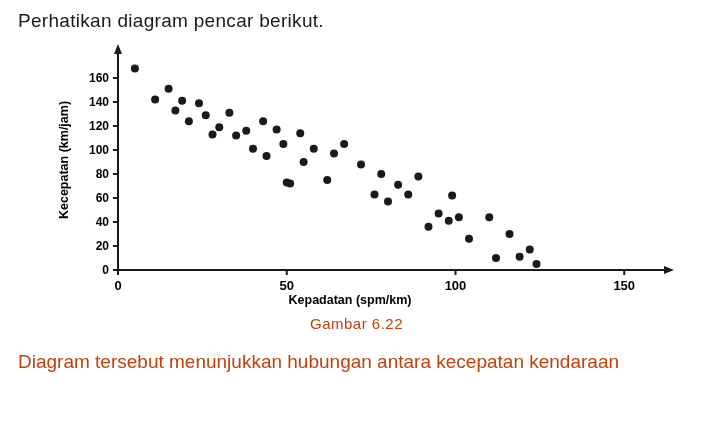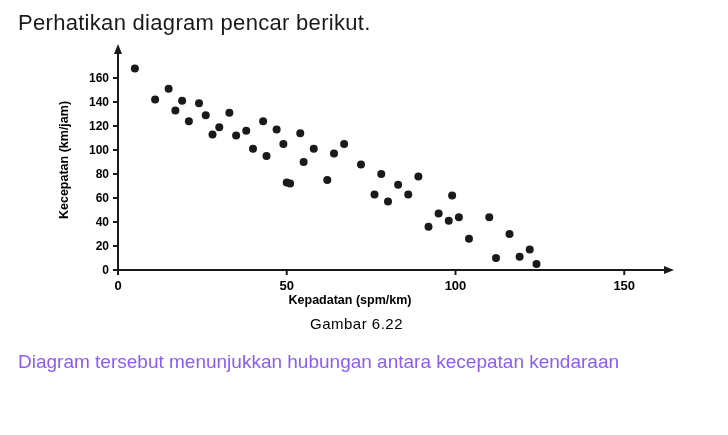--- a/index.html
+++ b/index.html
@@ -17,51 +17,51 @@
   }
   .page {
     position: relative;
     width: 728px;
     height: 435px;
   }
   .intro-text {
     position: absolute;
     left: 18px;
     top: 10px;
-    font-size: 22px;
+    font-size: 19px;
     letter-spacing: 0.3px;
     color: #1a1a1a;
     white-space: nowrap;
   }
   .chart-wrap {
     position: absolute;
     left: 40px;
     top: 42px;
     width: 640px;
     height: 270px;
   }
   .chart-svg {
     display: block;
   }
   .caption {
     position: absolute;
     left: 310px;
     top: 315px;
     font-size: 15px;
-    color: #000000;
+    color: #c2410c;
     letter-spacing: 0.5px;
   }
   .body-text {
     position: absolute;
     left: 18px;
     top: 348px;
     width: 700px;
     font-size: 19px;
     line-height: 28px;
-    color: #8b5cf6;
+    color: #c2410c;
   }
   .body-line {
     display: block;
     white-space: nowrap;
   }
   .axis-title-y {
     font-size: 12.5px;
     font-weight: bold;
   }
   .axis-title-x {

